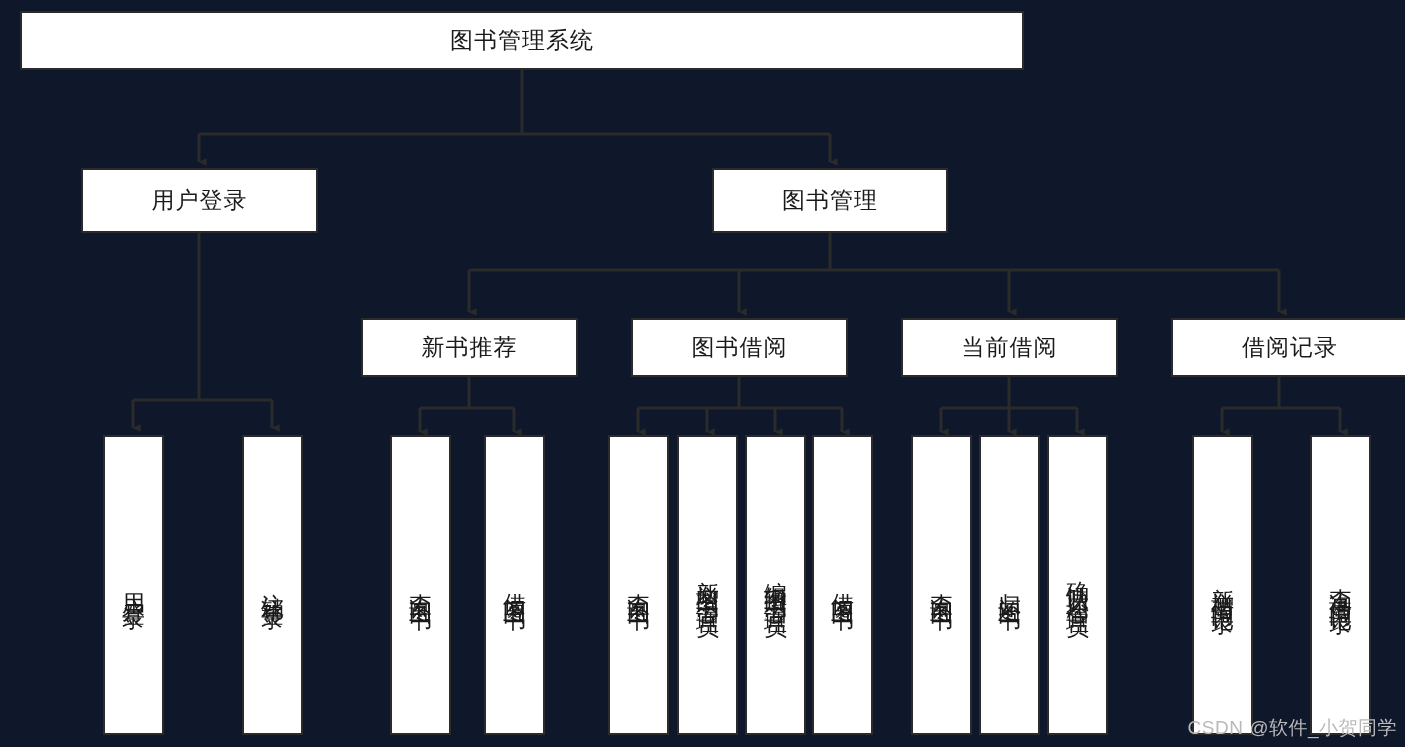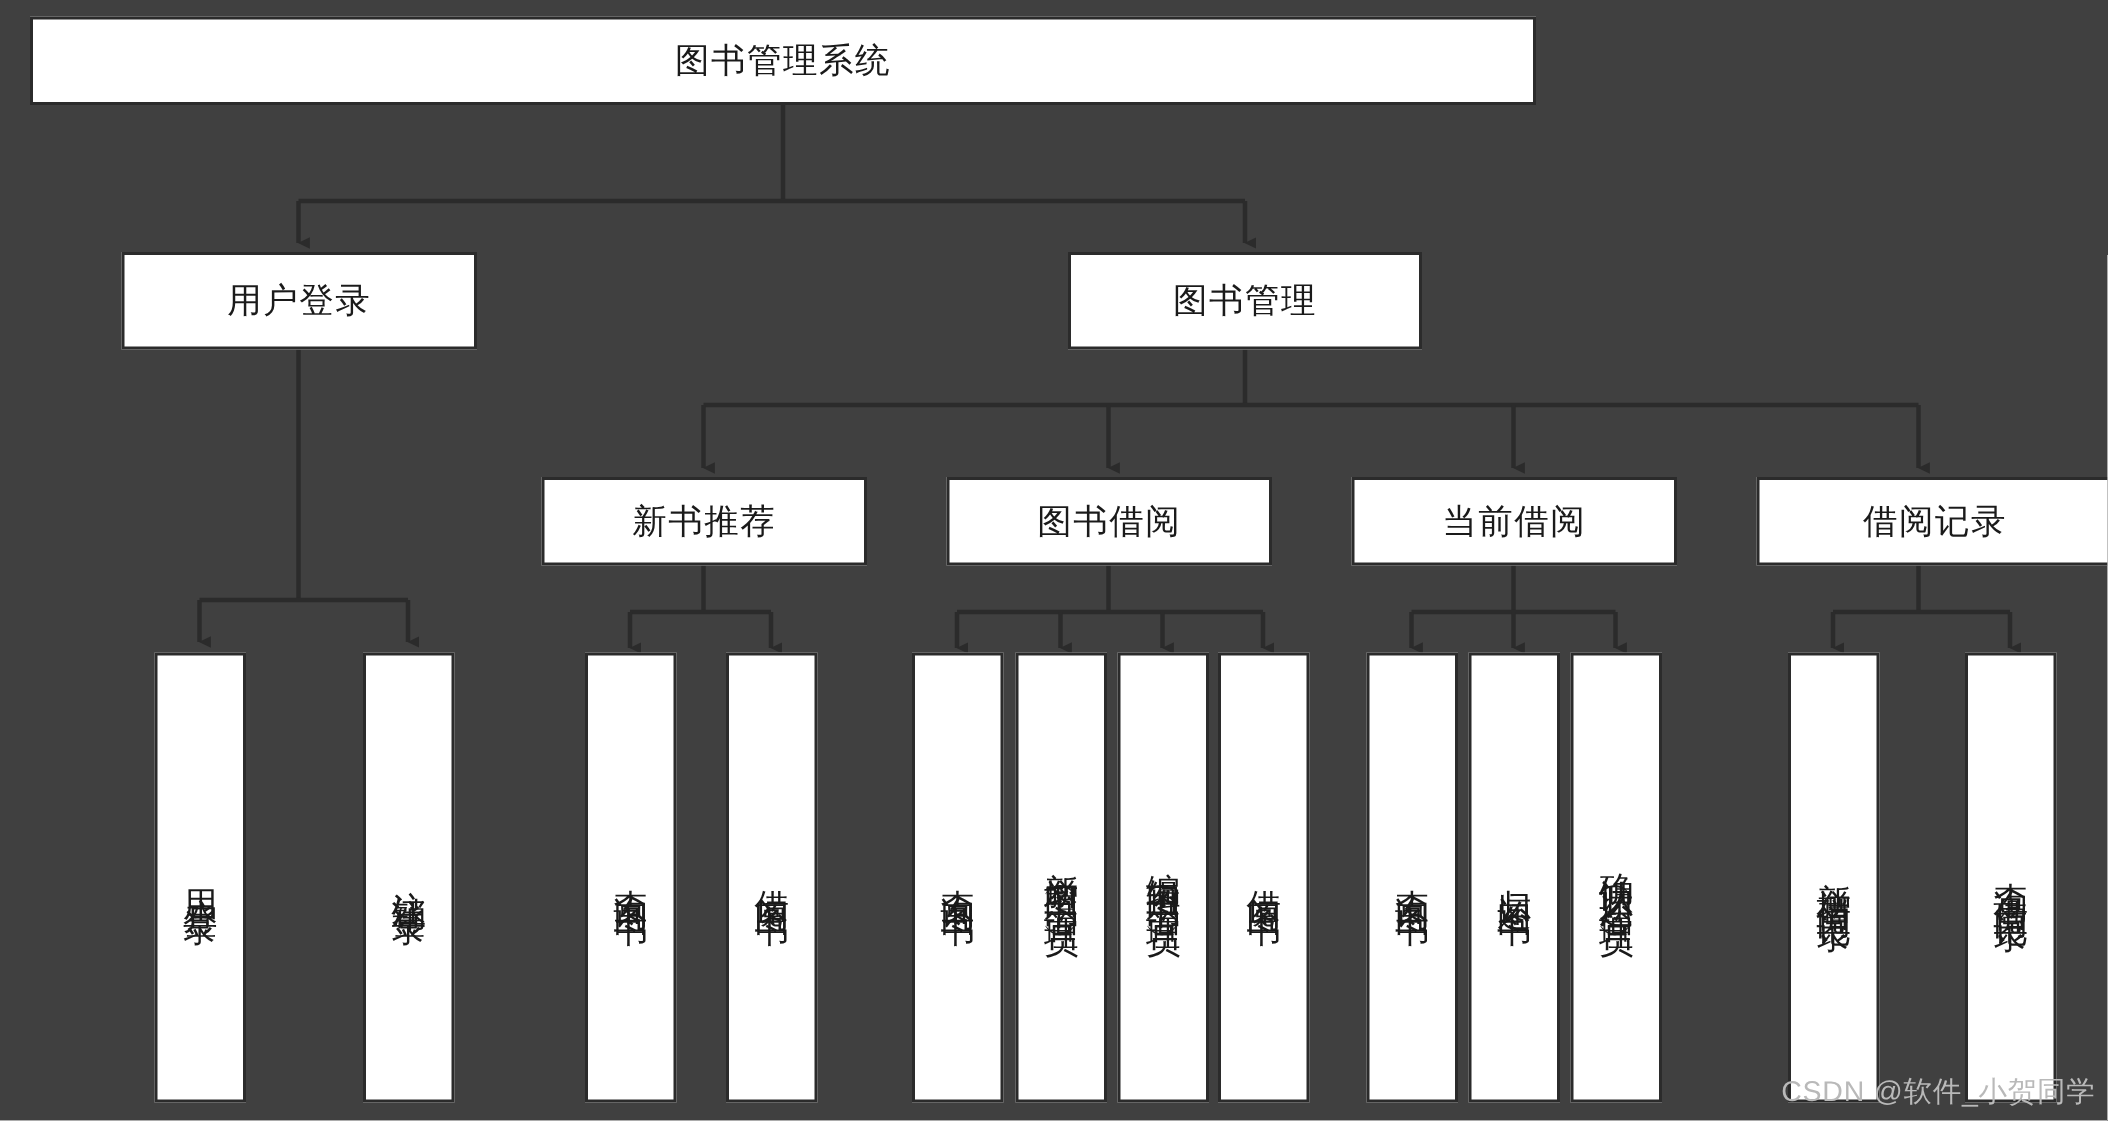--- a/index.html
+++ b/index.html
@@ -7,21 +7,21 @@
     padding: 0;
     background: #ffffff;
   }
   body {
     font-family: "Liberation Sans", "DejaVu Sans", sans-serif;
   }
   #canvas {
     position: relative;
     width: 1405px;
     height: 747px;
-    background: #404040;
+    background: #0f172a;
     overflow: hidden;
   }
   .node {
     position: absolute;
     box-sizing: border-box;
     border: 2px solid #2b2b2b;
     background: #ffffff;
     display: flex;
     align-items: center;
     justify-content: center;

